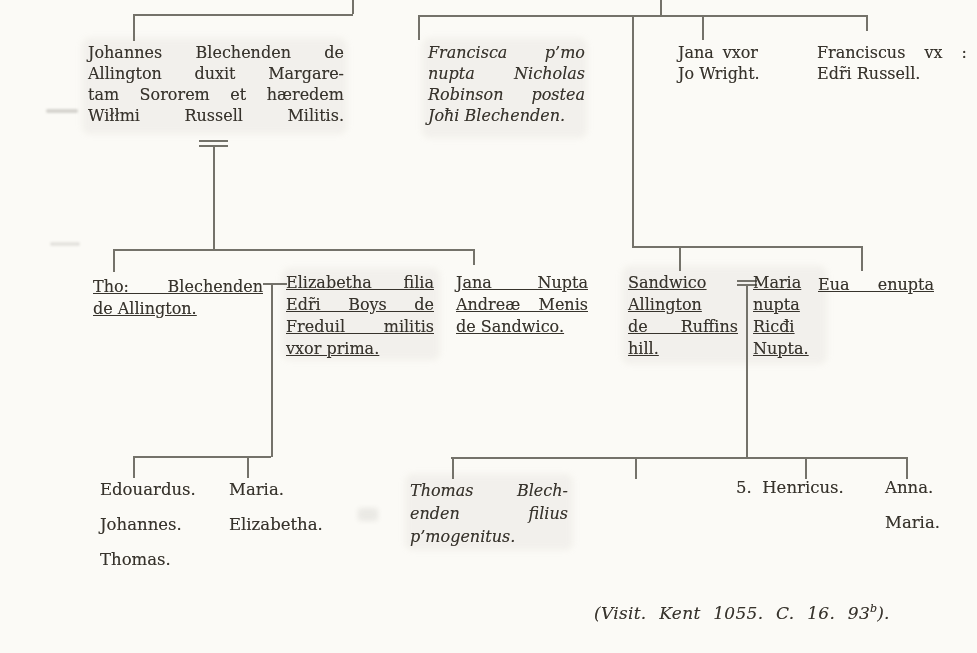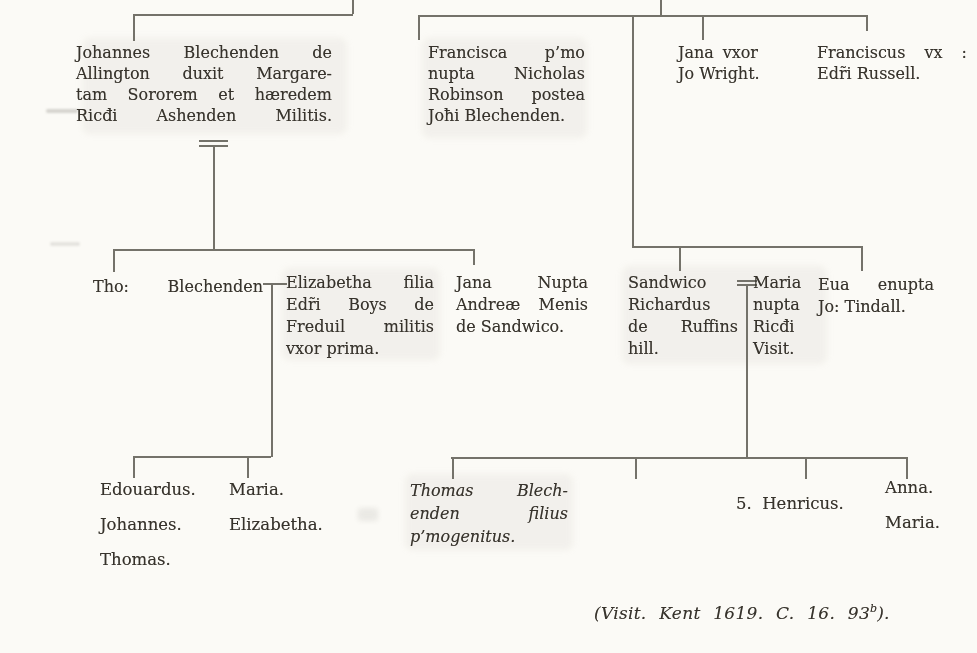--- a/index.html
+++ b/index.html
@@ -9,21 +9,21 @@
     font-family:"DejaVu Serif","Liberation Serif",serif;
     color:#37332c;
   }
   
   .h,.v{position:absolute;background:#74726a;}
   .h{height:1.5px;}
   .v{width:1.5px;}
   
   .node{position:absolute;font-size:16px;line-height:21px;
         text-shadow:0 0 .6px rgba(55,51,44,.45);}
-  .g2{line-height:22px;}
+  .g2{line-height:22px;text-decoration:underline;}
   .node .ln{white-space:nowrap;}
   .node .ln.j{text-align:justify;text-align-last:justify;}
   .col .item{white-space:nowrap;line-height:20px;margin-bottom:15px;font-size:16.5px;}
   .tb{line-height:23px;font-style:italic;}
   .citation{position:absolute;font-style:italic;font-size:17px;
             word-spacing:7px;letter-spacing:.3px;white-space:nowrap;
             text-shadow:0 0 .6px rgba(55,51,44,.4);}
   .citation sup{font-size:11px;letter-spacing:0;}
   
   .patch{position:absolute;background:rgba(184,181,170,.13);border-radius:8px;filter:blur(3px);}
@@ -76,104 +76,104 @@
   <div class="h" style="left:133px;top:456px;width:138px;"></div>
   <div class="v" style="left:133px;top:456px;height:22px;"></div>
   <div class="v" style="left:247px;top:456px;height:22px;"></div>
 
   <div class="h" style="left:451px;top:457px;width:457px;"></div>
   <div class="v" style="left:452px;top:457px;height:22px;"></div>
   <div class="v" style="left:635px;top:457px;height:22px;"></div>
   <div class="v" style="left:805px;top:457px;height:22px;"></div>
   <div class="v" style="left:906px;top:457px;height:22px;"></div>
 
-  <div class="node" style="left:76px;top:42px;width:256px;">
+  <div class="node" style="left:88px;top:42px;width:256px;">
     <div class="ln j">Johannes Blechenden de</div>
     <div class="ln j">Allington duxit Margare-</div>
     <div class="ln j">tam Sororem et hæredem</div>
-    <div class="ln j">Ricđi Ashenden Militis.</div>
+    <div class="ln j">Wiłłmi Russell Militis.</div>
   </div>
 
-  <div class="node" style="left:428px;top:42px;width:157px;">
+  <div class="node" style="left:428px;top:42px;width:157px;font-style:italic;">
     <div class="ln j">Francisca p’mo</div>
     <div class="ln j">nupta Nicholas</div>
     <div class="ln j">Robinson postea</div>
     <div class="ln">Joħi Blechenden.</div>
   </div>
 
   <div class="node" style="left:678px;top:42px;width:80px;">
     <div class="ln j">Jana vxor</div>
     <div class="ln">Jo Wright.</div>
   </div>
 
   <div class="node" style="left:817px;top:42px;width:150px;">
     <div class="ln j">Franciscus vx :</div>
     <div class="ln">Edr̃i Russell.</div>
   </div>
 
   <div class="node g2" style="left:93px;top:276px;width:170px;">
     <div class="ln j">Tho: Blechenden</div>
+    <div class="ln">de Allington.</div>
   </div>
 
   <div class="node g2" style="left:456px;top:272px;width:132px;">
     <div class="ln j">Jana Nupta</div>
     <div class="ln j">Andreæ Menis</div>
     <div class="ln">de Sandwico.</div>
   </div>
 
   <div class="node g2" style="left:286px;top:272px;width:148px;">
     <div class="ln j">Elizabetha filia</div>
     <div class="ln j">Edr̃i Boys de</div>
     <div class="ln j">Freduil militis</div>
     <div class="ln">vxor prima.</div>
   </div>
 
   <div class="node g2" style="left:628px;top:272px;width:110px;">
     <div class="ln">Sandwico</div>
-    <div class="ln">Richardus</div>
+    <div class="ln">Allington</div>
     <div class="ln j">de Ruffins</div>
     <div class="ln">hill.</div>
   </div>
 
   <div class="node g2" style="left:753px;top:272px;width:64px;">
     <div class="ln">Maria</div>
     <div class="ln">nupta</div>
     <div class="ln">Ricđi</div>
-    <div class="ln">Visit.</div>
+    <div class="ln">Nupta.</div>
   </div>
 
   <div class="node g2" style="left:818px;top:274px;width:116px;">
     <div class="ln j">Eua enupta</div>
-    <div class="ln">Jo: Tindall.</div>
   </div>
 
   <div class="node col" style="left:100px;top:480px;width:112px;">
     <div class="item">Edouardus.</div>
     <div class="item">Johannes.</div>
     <div class="item">Thomas.</div>
   </div>
 
   <div class="node col" style="left:229px;top:480px;width:112px;">
     <div class="item">Maria.</div>
     <div class="item">Elizabetha.</div>
   </div>
 
   <div class="node tb" style="left:410px;top:479px;width:158px;">
     <div class="ln j">Thomas Blech-</div>
     <div class="ln j">enden filius</div>
     <div class="ln">p’mogenitus.</div>
   </div>
 
 
-  <div class="node col" style="left:736px;top:478px;width:130px;margin-top:16px;">
+  <div class="node col" style="left:736px;top:478px;width:130px;">
     <div class="item">5.&nbsp; Henricus.</div>
   </div>
 
   <div class="node col" style="left:885px;top:478px;width:70px;">
     <div class="item">Anna.</div>
     <div class="item">Maria.</div>
   </div>
 
   <div class="citation" style="left:594px;top:602px;">
-    <span>(Visit. Kent 1619. C. 16. 93</span><sup>b</sup><span>).</span>
+    <span>(Visit. Kent 1055. C. 16. 93</span><sup>b</sup><span>).</span>
   </div>
 
 </div>
 
 </body></html>

